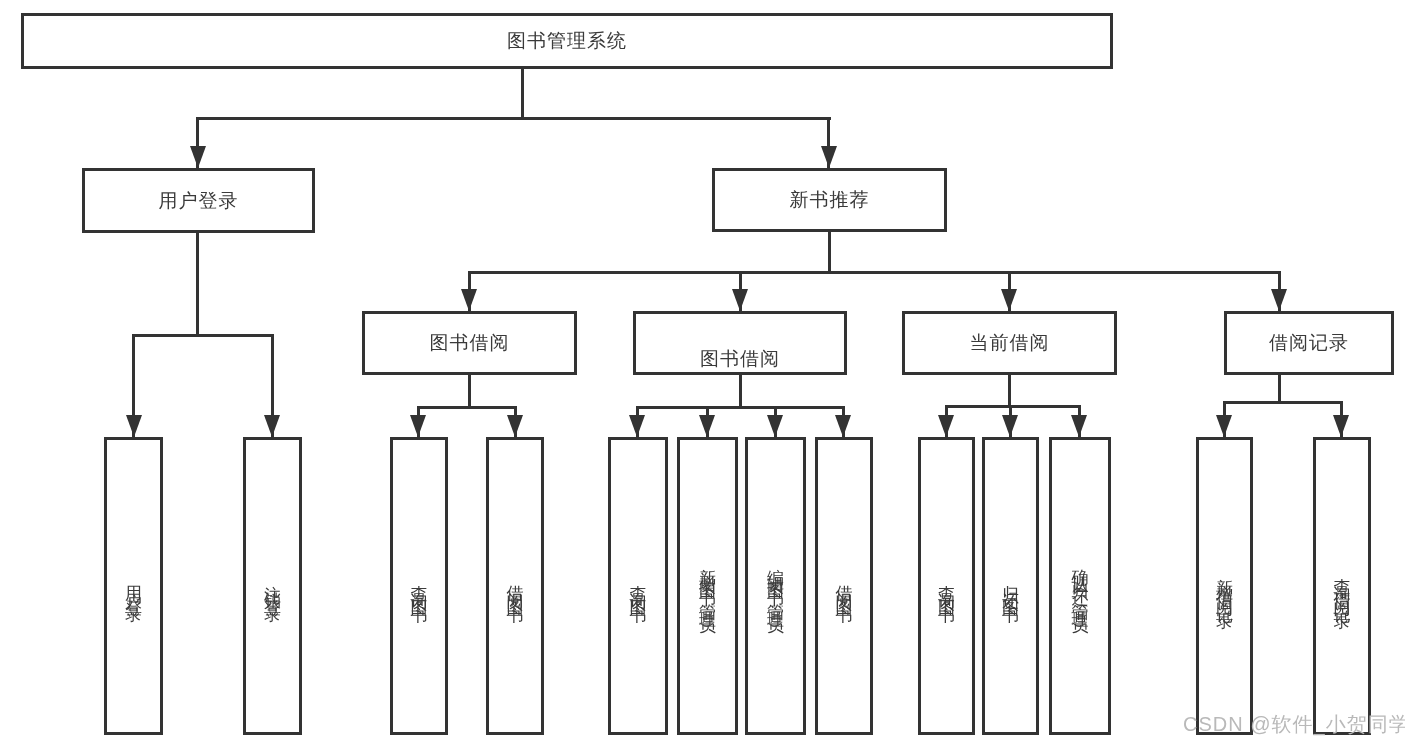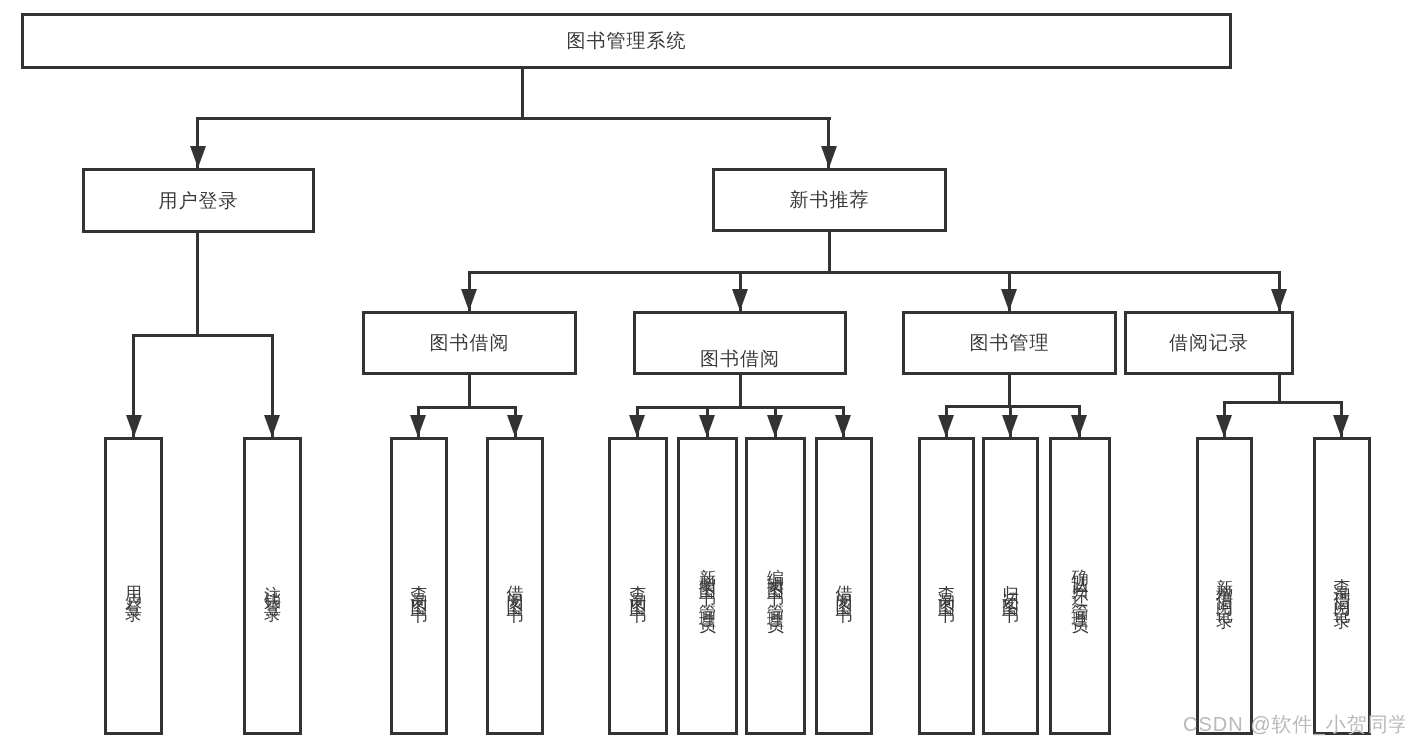--- a/index.html
+++ b/index.html
@@ -29,21 +29,21 @@
   #watermark{
     position:absolute;left:1183px;top:711px;z-index:5;
     font-size:20px;color:#b9b9b9;letter-spacing:1px;white-space:nowrap;
   }
 </style>
 </head>
 <body>
 
 <div id="stage">
 
-  <div class="hbox" style="left:21px;top:13px;width:1211px;height:56px;">
+  <div class="hbox" style="left:21px;top:13px;width:1092px;height:56px;">
     <span>图书管理系统</span>
   </div>
 
   <div class="vline" style="left:521px;top:69px;height:50px;"></div>
   <div class="hline" style="left:197px;top:117px;width:634px;"></div>
   <div class="vline" style="left:196px;top:117px;height:51px;"></div>
   <div class="vline" style="left:827px;top:117px;height:51px;"></div>
   <div class="arrow" style="left:190px;top:146px;"></div>
   <div class="arrow" style="left:821px;top:146px;"></div>
 
@@ -72,23 +72,23 @@
   <div class="arrow" style="left:1001px;top:289px;"></div>
   <div class="arrow" style="left:1271px;top:289px;"></div>
 
   <div class="hbox" style="left:362px;top:311px;width:215px;height:64px;">
     <span>图书借阅</span>
   </div>
   <div class="hbox" style="left:633px;top:311px;width:214px;height:64px;align-items:flex-end;">
     <span>图书借阅</span>
   </div>
   <div class="hbox" style="left:902px;top:311px;width:215px;height:64px;">
-    <span>图书管理</span>
+    <span>当前借阅</span>
   </div>
-  <div class="hbox" style="left:1124px;top:311px;width:170px;height:64px;">
+  <div class="hbox" style="left:1224px;top:311px;width:170px;height:64px;">
     <span>借阅记录</span>
   </div>
 
   <div class="vline" style="left:468px;top:375px;height:34px;"></div>
   <div class="hline" style="left:417px;top:406px;width:100px;"></div>
   <div class="vline" style="left:417px;top:406px;height:31px;"></div>
   <div class="vline" style="left:514px;top:406px;height:31px;"></div>
   <div class="arrow" style="left:410px;top:415px;"></div>
   <div class="arrow" style="left:507px;top:415px;"></div>
 

